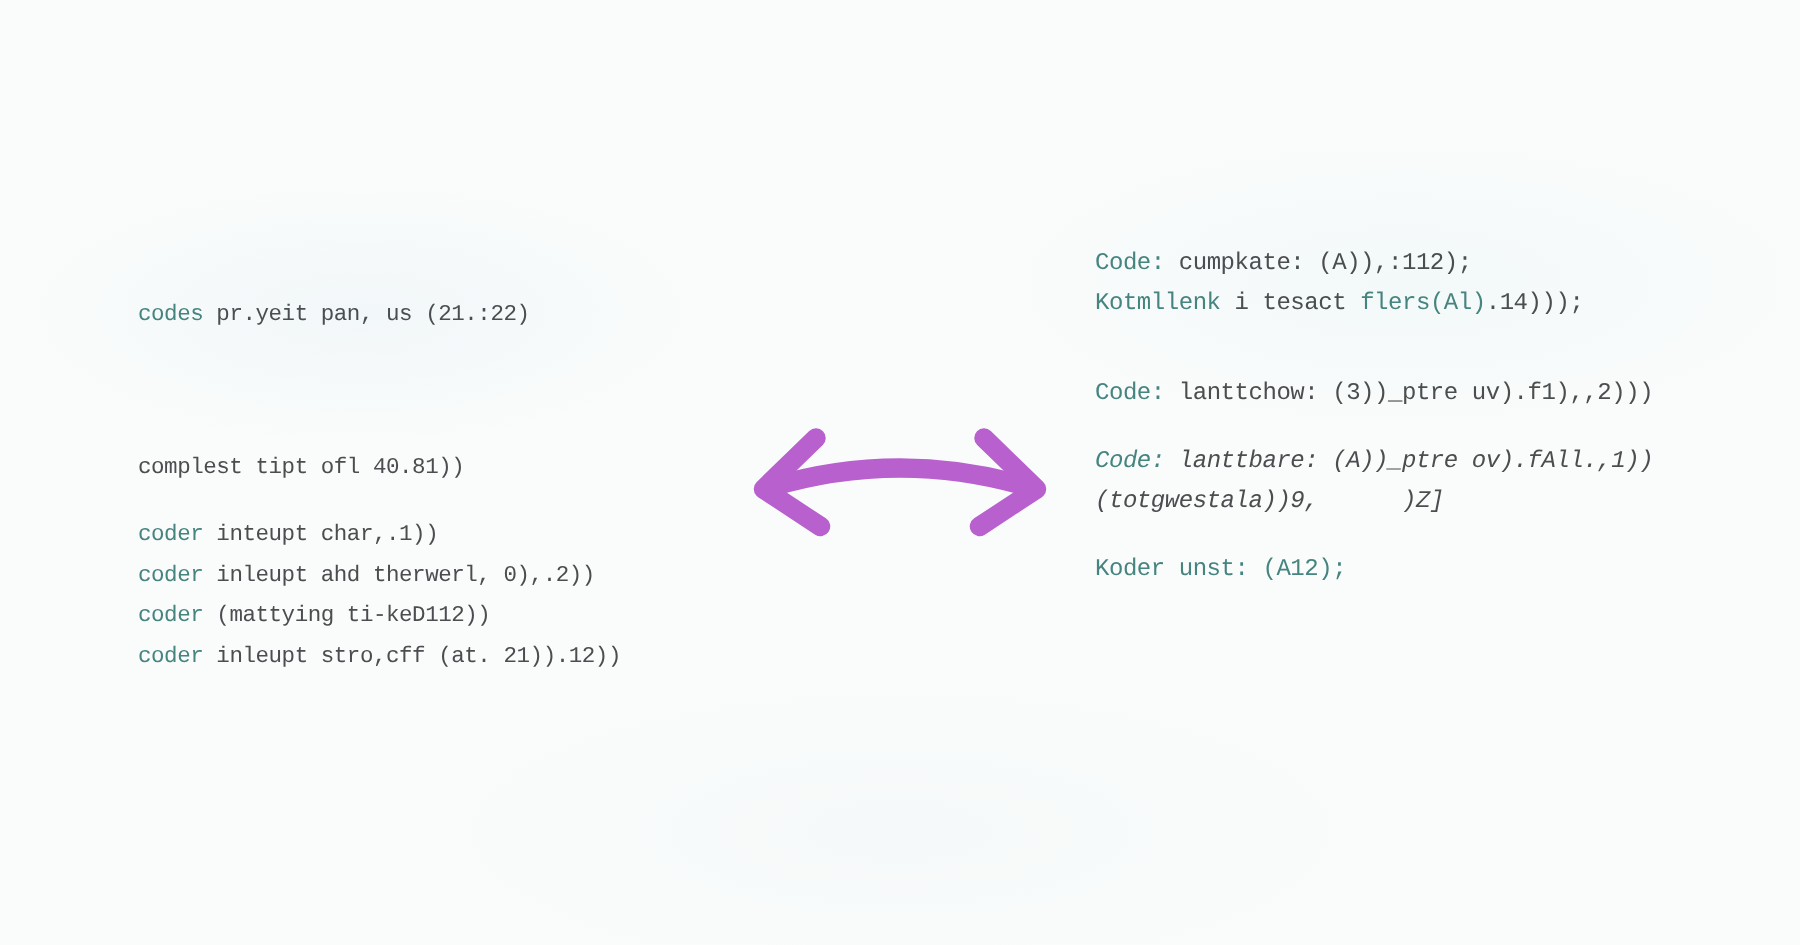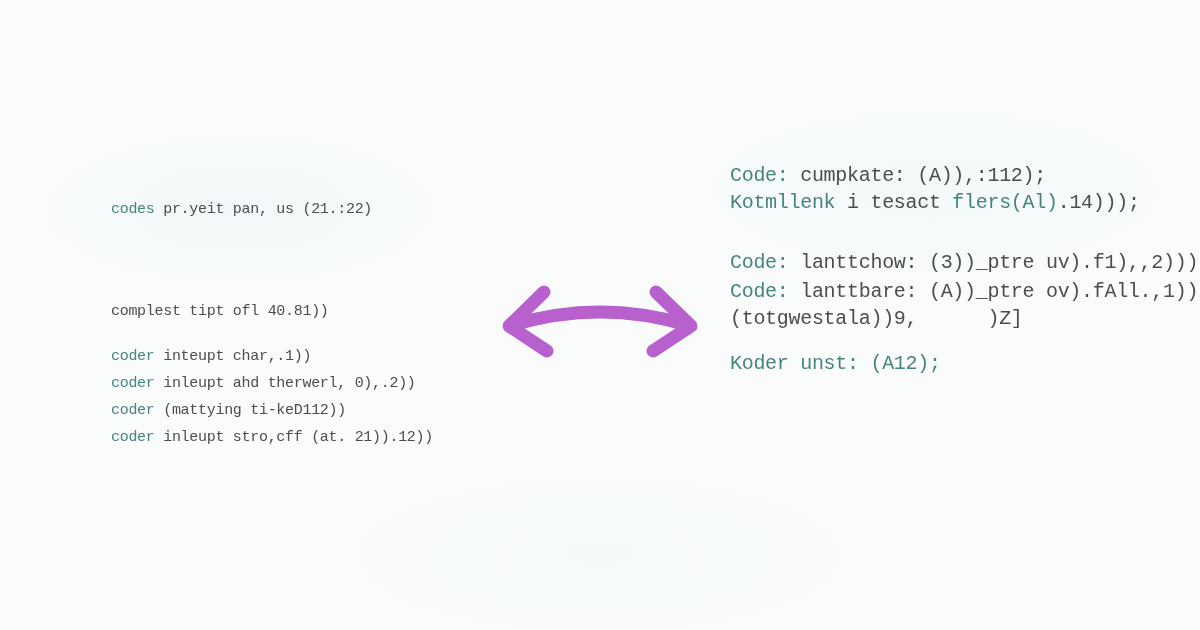--- a/index.html
+++ b/index.html
@@ -16,30 +16,30 @@
     background:
       radial-gradient(ellipse 340px 130px at 20% 33%, rgba(214,229,243,0.22), transparent 70%),
       radial-gradient(ellipse 420px 150px at 78% 30%, rgba(214,233,243,0.20), transparent 70%),
       radial-gradient(ellipse 500px 160px at 50% 88%, rgba(222,232,240,0.15), transparent 70%),
       var(--bg);
   }
   .code-col {
     position: absolute;
     white-space: pre;
   }
-  .left-col  { left: 111px; top: 196px; font-size: 15px; }
-  .right-col { left: 730px; top: 162px; font-size: 20px; }
+  .left-col  { left: 92px; top: 196px; font-size: 15px; }
+  .right-col { left: 730px; top: 162px; font-size: 16px; }
   .code-line { line-height: 27px; letter-spacing: -0.3px; }
   .kw { color: var(--kw); }
   .tx { color: var(--tx); }
   .left-col  .code-block:nth-child(1) { margin-bottom: 75px; }
   .left-col  .code-block:nth-child(2) { margin-bottom: 18px; font-family: Liberation Mono, monospace; }
   .right-col .code-block:nth-child(1) { margin-bottom: 33px; }
-  .right-col .code-block:nth-child(2) { margin-bottom: 2px; }
-  .right-col .code-block:nth-child(3) { margin-bottom: 18px; }
+  .right-col .code-block:nth-child(2) { margin-bottom: 18px; }
+  .right-col .code-block:nth-child(3) { margin-bottom: 18px; font-style: italic; }
   .arrow-wrap {
     position: absolute;
     left: 495px;
     top: 272px;
     width: 210px;
     height: 90px;
   }
   .arrow-wrap svg { width: 100%; height: 100%; display: block; }
 </style>
 </head>

